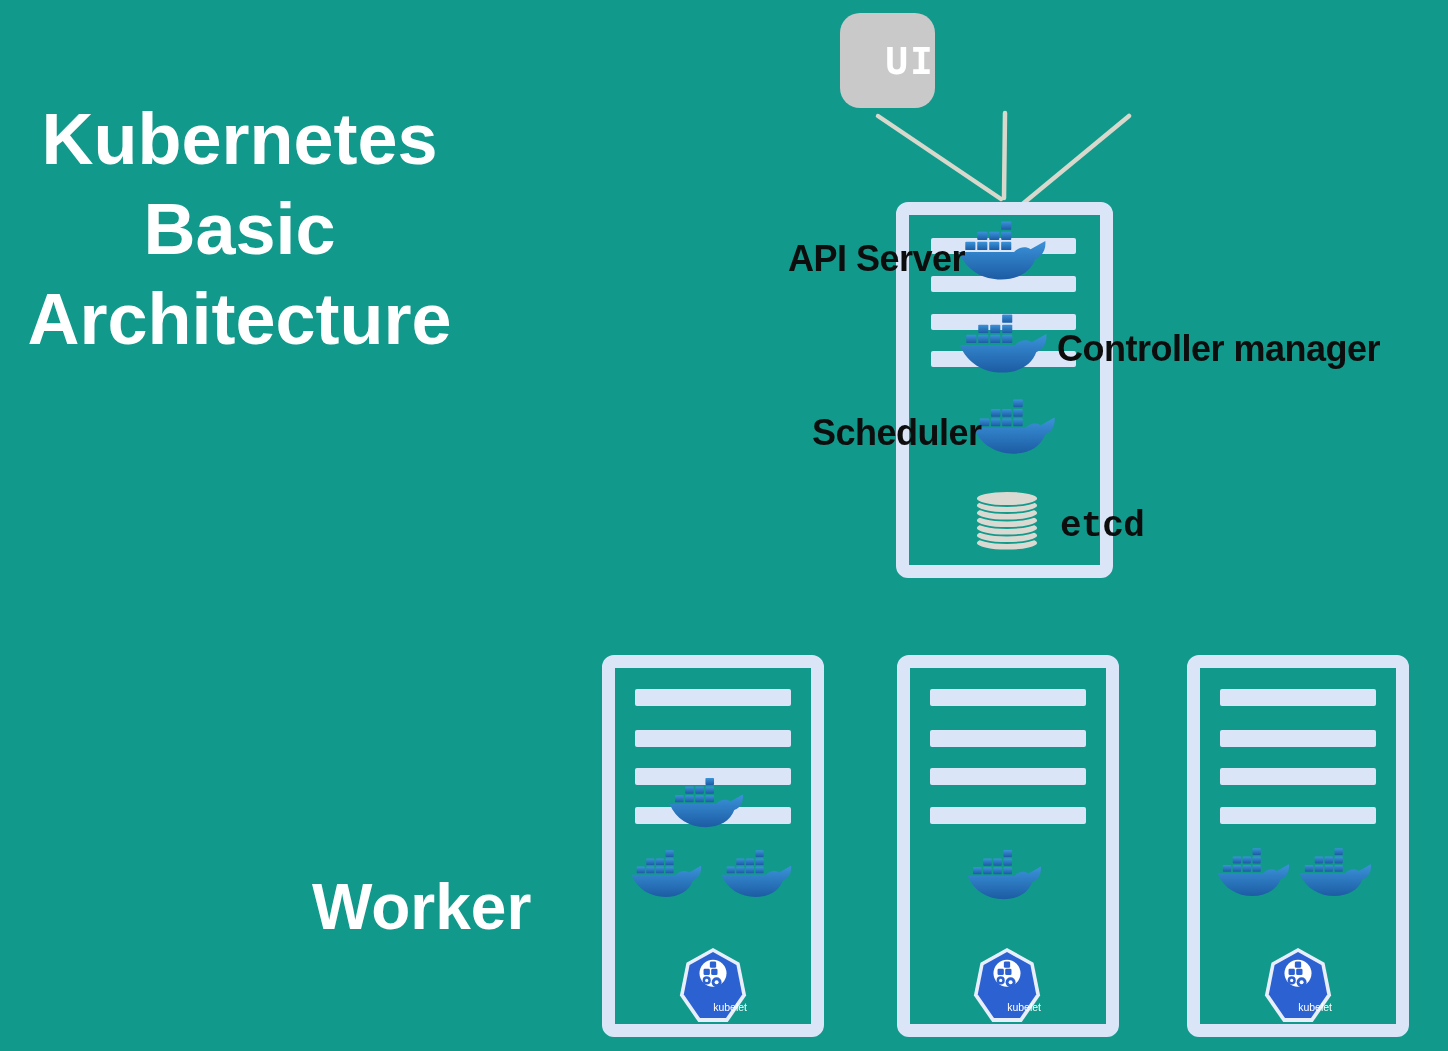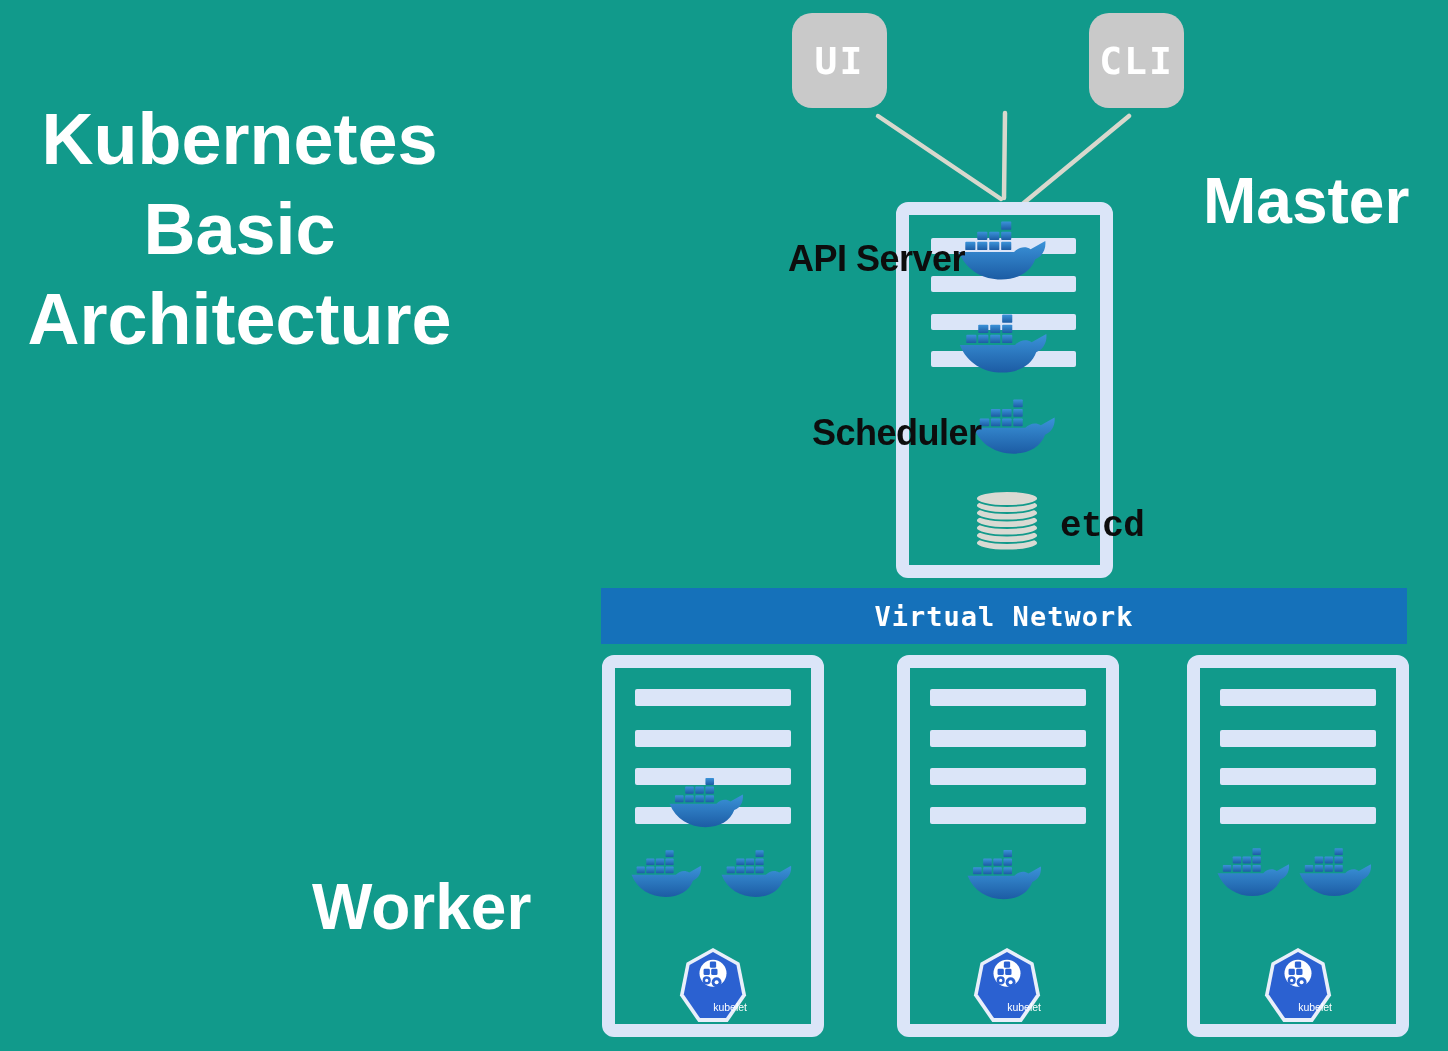--- a/index.html
+++ b/index.html
@@ -15,21 +15,21 @@
   .title span{display:block;padding-left:17px;}
   .role-label{position:absolute;color:#ffffff;font-weight:bold;font-size:64px;}
   .role-master{left:1203px;top:164px;}
   .role-worker{left:300px;top:870px;margin-left:12px;}
   .client-box{
     position:absolute;top:13px;width:95px;height:95px;background:#c9c9c9;
     border-radius:20px;display:flex;align-items:center;justify-content:center;
     color:#ffffff;font-family:"DejaVu Sans Mono",monospace;font-weight:bold;
     font-size:38px;letter-spacing:2px;
   }
-  .client-ui{left:792px;}
+  .client-ui{left:840px;justify-content:flex-end;}
   .client-api{left:958px;width:97px;}
   .client-cli{left:1089px;}
   .connectors{position:absolute;left:0;top:0;pointer-events:none;}
   .node-box{position:absolute;}
   .frame{position:absolute;inset:0;border:13px solid #dbe5f8;border-radius:12px;}
   .master-box{left:896px;top:202px;width:217px;height:376px;}
   .worker-1{left:602px;top:655px;width:222px;height:382px;}
   .worker-2{left:897px;top:655px;width:222px;height:382px;}
   .worker-3{left:1187px;top:655px;width:222px;height:382px;}
   .hbar{position:absolute;background:#dbe5f8;border-radius:2px;height:17px;}
@@ -79,25 +79,21 @@
 
   <div class="title">
     <span>Kubernetes</span>
     <span>Basic</span>
     <span>Architecture</span>
   </div>
 
   <div class="client-box client-ui">
     <span>UI</span>
   </div>
-  <div class="client-box client-cli">
-    <span>CLI</span>
-  </div>
-
-  <div class="role-label role-master">Master</div>
+
   <div class="role-label role-worker">Worker</div>
 
   <div class="node-box master-box">
     <div class="frame"></div>
     <div class="hbar mbar-1"></div>
     <div class="hbar mbar-2"></div>
     <div class="hbar mbar-3"></div>
     <div class="hbar mbar-4"></div>
 
     <div class="whale" style="left:61px;top:18px;width:92px;height:62px;">
@@ -163,26 +159,24 @@
           <ellipse cx="34" cy="30.5" rx="31" ry="7.5"></ellipse>
           <ellipse cx="34" cy="23" rx="31" ry="7.5"></ellipse>
           <ellipse cx="34" cy="15.5" rx="31" ry="7.5"></ellipse>
           <ellipse cx="34" cy="8.5" rx="31" ry="7.5"></ellipse>
         </g>
       </svg>
     </div>
   </div>
 
   <div class="black-label lbl-api-server">API Server</div>
+  <div class="black-label lbl-controller">Controller manager</div>
   <div class="black-label lbl-scheduler">Scheduler</div>
   <div class="black-label lbl-etcd">etcd</div>
 
-  <div class="banner">
-    <span>Virtual Network</span>
-  </div>
 
   <div class="node-box worker-1">
     <div class="frame"></div>
     <div class="hbar worker-bar wbar-1"></div>
     <div class="hbar worker-bar wbar-2"></div>
     <div class="hbar worker-bar wbar-3"></div>
     <div class="hbar worker-bar wbar-4"></div>
     <div class="whale" style="left:66px;top:121px;width:78px;height:54px;">
       <svg viewBox="0 0 100 64">
           <g fill="url(#wg)">

